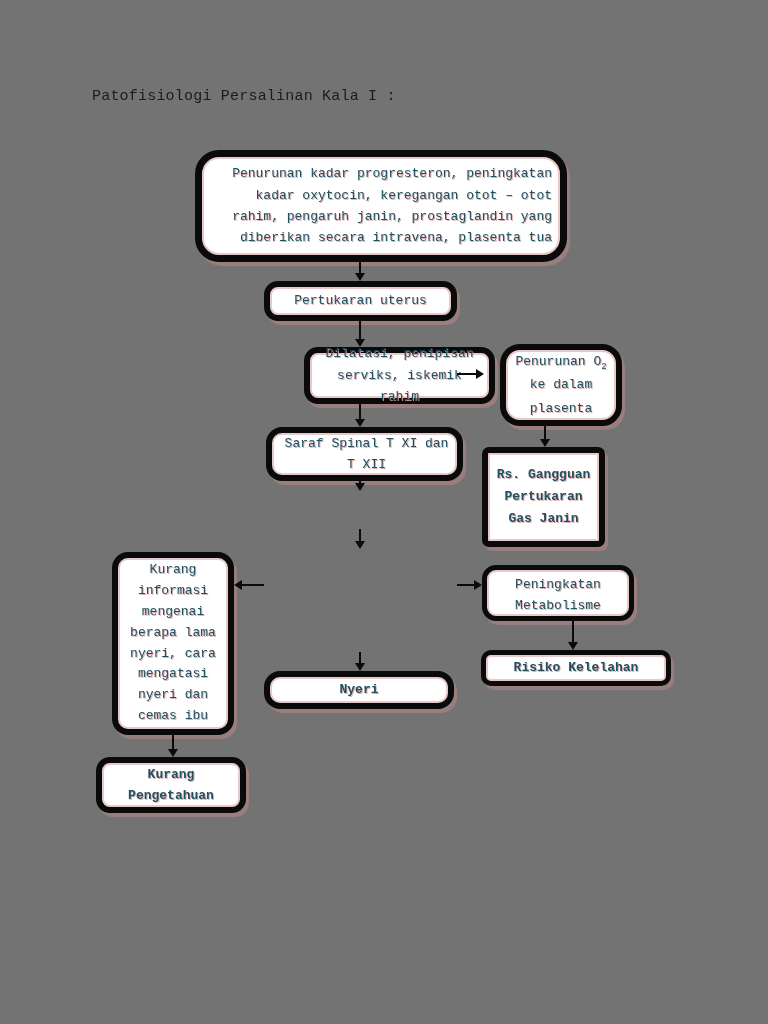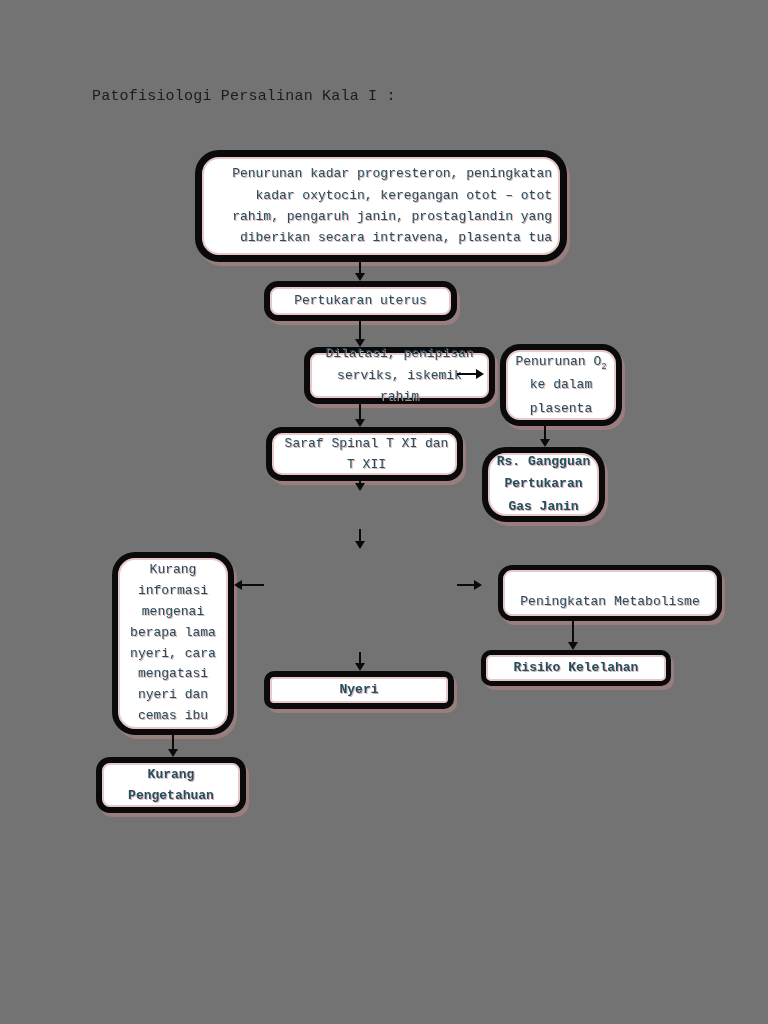--- a/index.html
+++ b/index.html
@@ -70,35 +70,35 @@
   </div>
 
   <div class="node" style="left:484px;top:344px;width:122px;height:82px;border-radius:20px;line-height:1.8;margin-left:16px;">
     <span><span>Penurunan O</span><sub>2</sub><span> ke dalam plasenta</span></span>
   </div>
 
   <div class="node" style="left:266px;top:427px;width:197px;height:54px;border-radius:16px;padding-left:12px;">
     <span>Saraf Spinal T XI dan T XII</span>
   </div>
 
-  <div class="node bold" style="left:482px;top:447px;width:123px;height:75px;border-radius:24px;line-height:1.7;justify-content:flex-end;">
+  <div class="node bold" style="left:482px;top:447px;width:123px;height:100px;border-radius:7px;line-height:1.7;justify-content:flex-end;">
     <span>Rs. Gangguan Pertukaran Gas Janin</span>
   </div>
 
 
 
-  <div class="node" style="left:112px;top:552px;width:122px;height:183px;border-radius:23px;line-height:1.6;">
+  <div class="node" style="left:112px;top:552px;width:122px;height:183px;border-radius:16px;line-height:1.6;">
     <span>Kurang informasi mengenai berapa lama nyeri, cara mengatasi nyeri dan cemas ibu</span>
   </div>
 
-  <div class="node" style="left:482px;top:565px;width:224px;height:56px;border-radius:14px;border-width:5px;align-items:flex-end;padding-top:8px;margin-left:16px;">
+  <div class="node" style="left:482px;top:565px;width:152px;height:56px;border-radius:14px;border-width:5px;align-items:center;padding-top:8px;">
     <span>Peningkatan Metabolisme</span>
   </div>
 
-  <div class="node bold" style="left:264px;top:671px;width:190px;height:38px;border-radius:10px;">
+  <div class="node bold" style="left:264px;top:671px;width:190px;height:38px;border-radius:16px;">
     <span>Nyeri</span>
   </div>
 
   <div class="node bold" style="left:96px;top:757px;width:150px;height:56px;border-radius:14px;">
     <span>Kurang Pengetahuan</span>
   </div>
 
   <div class="node bold" style="left:481px;top:650px;width:190px;height:36px;border-radius:10px;border-width:5px;">
     <span>Risiko Kelelahan</span>
   </div>

